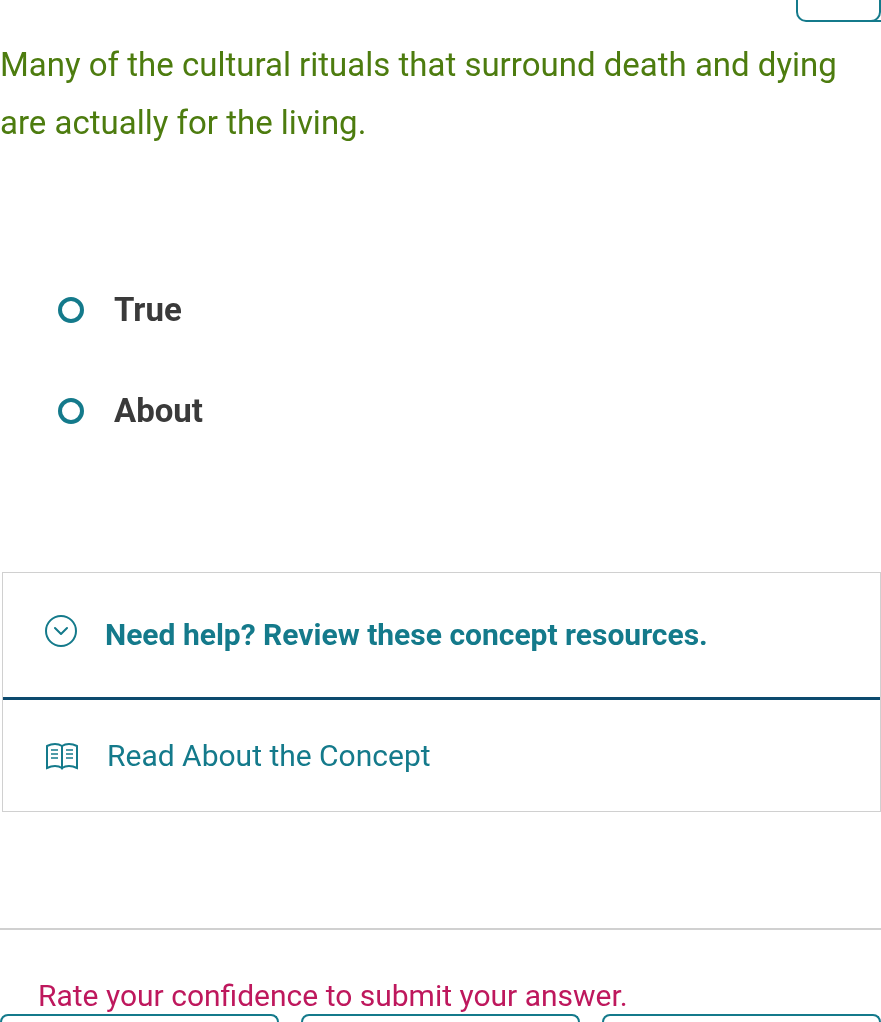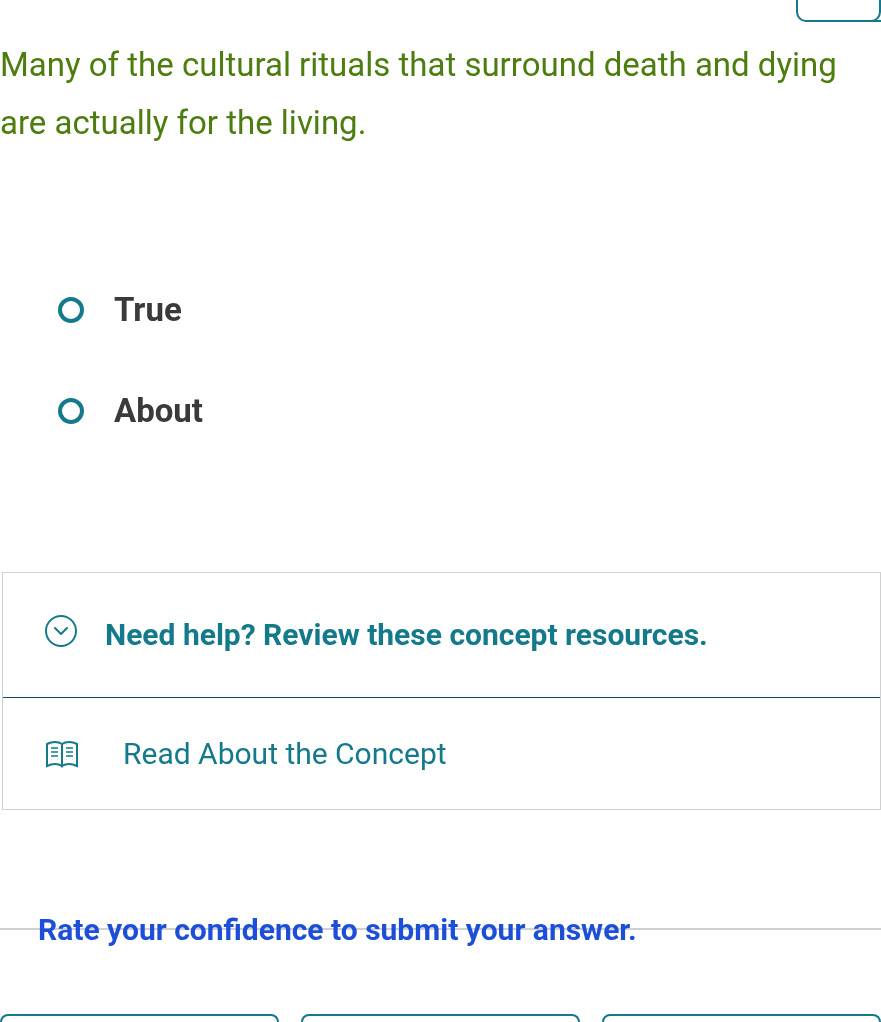--- a/index.html
+++ b/index.html
@@ -74,21 +74,21 @@
       position: absolute;
       top: 572px;
       left: 2px;
       right: 0;
       border: 1px solid #d0d0d0;
     }
     .help-header {
       display: flex;
       align-items: flex-start;
       padding: 38px 42px 38px 42px;
-      border-bottom: 1px solid #0c4a6e;
+      border-bottom: 3px solid #0c4a6e;
       cursor: pointer;
       text-align: center;
     }
     .chevron-circle {
       width: 32px;
       height: 32px;
       border: 2px solid #147a8b;
       border-radius: 50%;
       display: flex;
       align-items: center;
@@ -105,21 +105,20 @@
       font-size: 30px;
       font-weight: 700;
       color: #147a8b;
       line-height: 1.6;
     }
     .read-concept {
       display: flex;
       align-items: center;
       padding: 38px 42px;
       cursor: pointer;
-      gap: 16px;
     }
     .book-icon {
       width: 34px;
       height: 28px;
       margin-right: 28px;
       flex-shrink: 0;
     }
     .read-concept-text {
       font-size: 30px;
       color: #147a8b;
@@ -128,25 +127,25 @@
     .divider {
       position: absolute;
       top: 928px;
       left: 0;
       right: 0;
       height: 2px;
       background: #d0d0d0;
     }
     .confidence-text {
       position: absolute;
-      top: 912px;
+      top: 978px;
       left: 38px;
       font-size: 30px;
-      color: #1d4ed8;
-      font-weight: 700;
+      color: #be185d;
+      font-weight: 400;
     }
     .bottom-buttons {
       position: absolute;
       bottom: 0;
       left: 0;
       right: 0;
       display: flex;
       gap: 22px;
     }
     .bottom-button-fragment {

